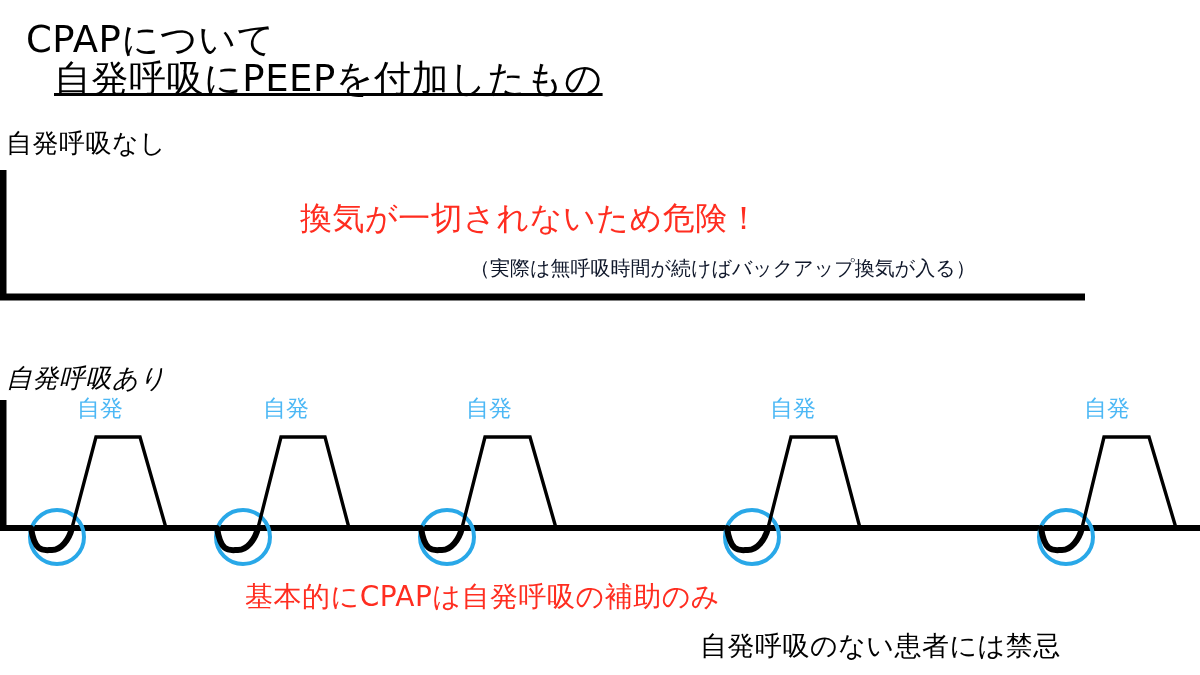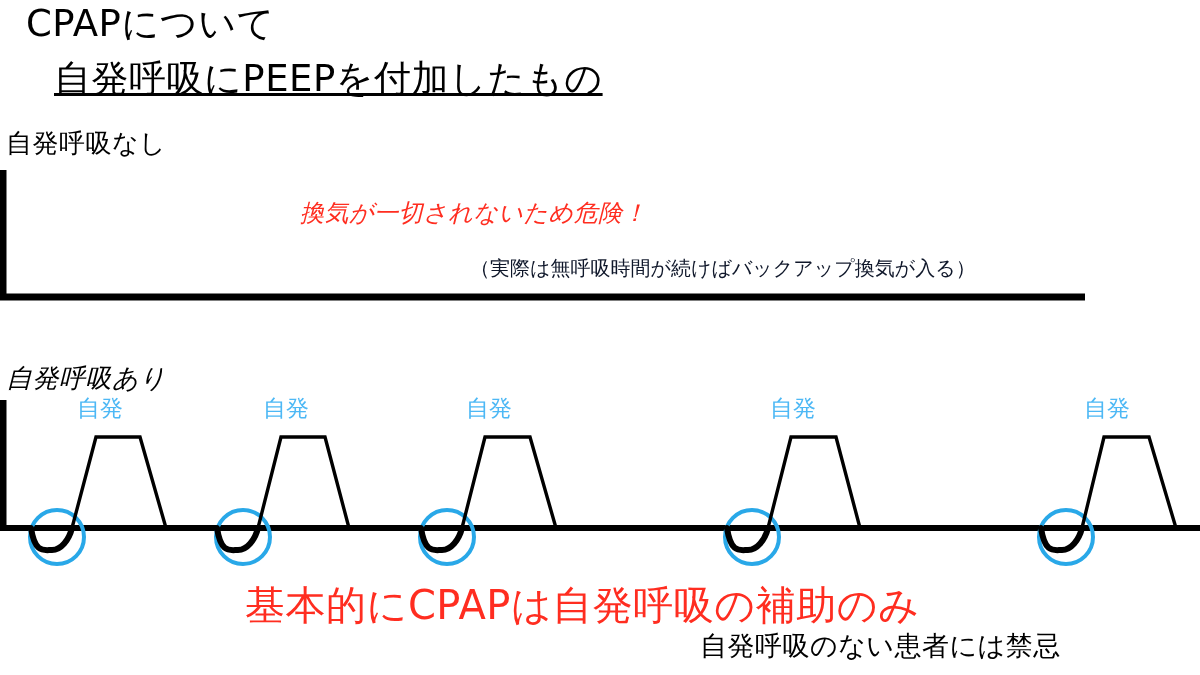--- a/index.html
+++ b/index.html
@@ -12,21 +12,21 @@
     height: 675px;
     position: relative;
     overflow: hidden;
     font-family: "DejaVu Sans", "Liberation Sans", sans-serif;
     color: #000000;
   }
   .abs { position: absolute; }
 
   
   #title {
-    left: 26px; top: 4px;
+    left: 26px; top: 20px;
     font-size: 37px;
     font-weight: 400;
     letter-spacing: 0.5px;
     line-height: 1.1;
     white-space: nowrap;
   }
   #subtitle {
     left: 54px; top: 59px;
     font-size: 37px;
     font-weight: 400;
@@ -42,36 +42,35 @@
     font-weight: 400;
     white-space: nowrap;
     letter-spacing: 0.5px;
   }
   #label-no-spont { left: 6px; top: 126px; }
   #label-with-spont { left: 6px; top: 361px; font-style: italic; }
 
   
   #warning-danger {
     left: 300px; top: 197px;
-    font-size: 24px;
+    font-size: 32px;
     font-weight: 400;
     white-space: nowrap;
     letter-spacing: 0.5px;
-    font-style: italic;
   }
   #note-backup {
     left: 470px; top: 255px;
     font-size: 20px;
     font-weight: 400;
     white-space: nowrap;
     letter-spacing: 0px;
   }
   #conclusion-main {
     left: 245px; top: 578px;
-    font-size: 40px;
+    font-size: 28px;
     font-weight: 400;
     white-space: nowrap;
     letter-spacing: 0.5px;
   }
   #conclusion-sub {
     left: 700px; top: 628px;
     font-size: 27px;
     font-weight: 400;
     white-space: nowrap;
     letter-spacing: 0.5px;

